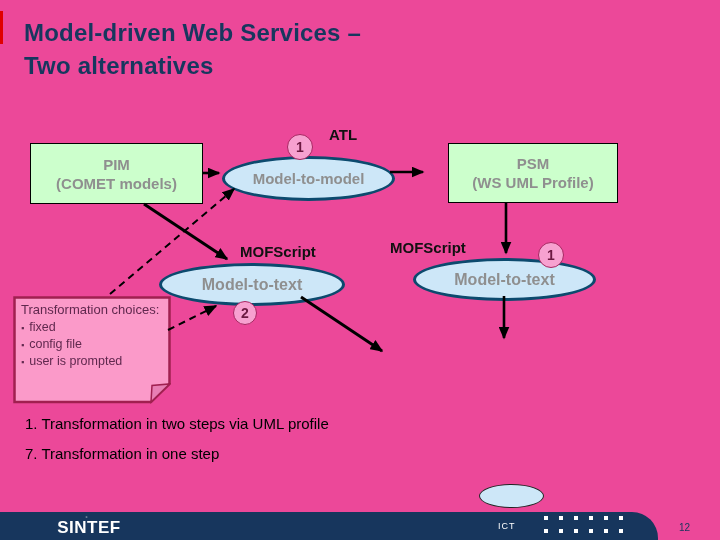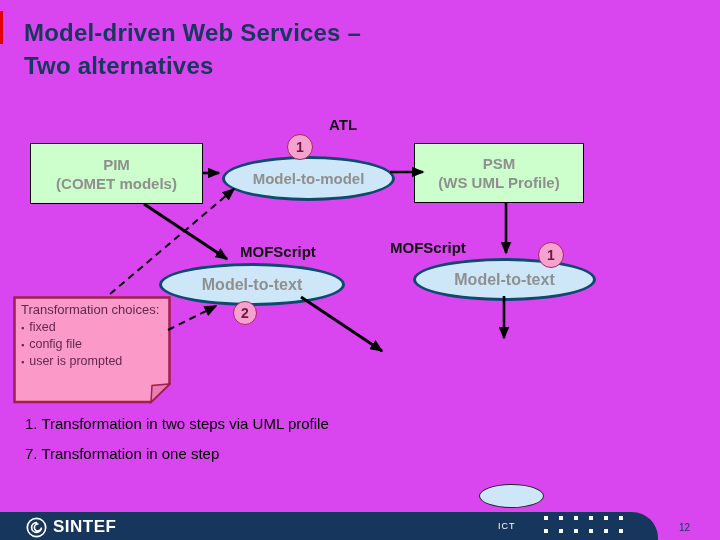--- a/index.html
+++ b/index.html
@@ -1,49 +1,49 @@
 <!DOCTYPE html>
 <html><head>
 <meta charset="utf-8">
 <style>
   html,body{margin:0;padding:0;}
   body{width:720px;height:540px;background:#e8e8e8;font-family:"Liberation Sans",sans-serif;}
-  #slide{position:relative;width:720px;height:540px;background:#d946ef;overflow:hidden;}
+  #slide{position:relative;width:720px;height:540px;background:#ec4899;overflow:hidden;}
 
   .abs{position:absolute;}
 
   
   .red-mark{left:0;top:11px;width:3px;height:33px;background:#e00000;}
 
   
   .title{left:24px;top:16px;width:600px;font-size:24px;line-height:33px;font-weight:bold;color:#17375E;letter-spacing:0.2px;}
 
   
   .gbox{background:#CCFFCC;border:1.6px solid #000;display:flex;flex-direction:column;align-items:center;justify-content:center;
         color:#8F8F8F;font-size:15px;font-weight:bold;line-height:19px;text-align:center;z-index:2;}
   .pim{left:30px;top:143px;width:171px;height:59px;}
-  .psm{left:414px;top:143px;width:168px;height:58px;}
+  .psm{left:448px;top:143px;width:168px;height:58px;}
 
   
   .ellipse{background:#CDE7F8;border:3px solid #0c4a6e;border-radius:50%;display:flex;align-items:center;justify-content:center;
            color:#8F8F8F;font-weight:bold;z-index:2;}
   .m2m{left:222px;top:156px;width:167px;height:39px;font-size:15px;}
   .m2t-left{left:159px;top:263px;width:180px;height:37px;font-size:16px;}
   .m2t-right{left:413px;top:258px;width:177px;height:37px;font-size:16px;}
 
   
   .badge{background:#F7A1D0;border:1.8px solid #A82662;border-radius:50%;color:#6B1840;font-weight:bold;
          display:flex;align-items:center;justify-content:center;z-index:7;}
   .badge-1-left{left:287px;top:134px;width:24px;height:24px;font-size:14px;}
   .badge-1-right{left:538px;top:242px;width:24px;height:24px;font-size:14px;}
   .badge-2{left:233px;top:301px;width:22px;height:22px;font-size:14px;}
 
   
   .blabel{color:#111;font-weight:bold;font-size:15px;z-index:3;}
-  .atl{left:329px;top:116px;}
+  .atl{left:329px;top:126px;}
   .mof-left{left:240px;top:243px;}
   .mof-right{left:390px;top:239px;}
 
   
   .ws{left:385px;top:343px;width:267px;height:46px;background:#FFFF99;border:1.5px solid #222;
       display:flex;align-items:center;justify-content:center;color:#8F8F8F;font-size:16px;font-weight:bold;z-index:2;}
 
   
   .note{left:13px;top:296px;width:158px;height:108px;z-index:2;padding-left:41px;}
   .note svg{position:absolute;left:0;top:0;}
@@ -56,21 +56,21 @@
   .list-item{left:25px;color:#000;font-size:15px;}
   .li1{top:415px;}
   .li2{top:445px;}
 
   
   .legend-ellipse{left:479px;top:484px;width:63px;height:22px;background:#CDE7F8;border:1px solid #222;border-radius:50%;}
   .legend-label{left:548px;top:480px;font-size:17px;color:#000;}
 
   
   .footer-band{left:0;top:512px;width:658px;height:28px;background:#17365D;border-top-right-radius:26px;z-index:1;}
-  .logo{left:26px;top:516px;width:120px;height:22px;display:flex;align-items:center;z-index:2;}
+  .logo{left:26px;top:516px;width:120px;height:22px;display:flex;align-items:center;z-index:2;flex-direction:column;}
   .logo-text{color:#fff;font-weight:bold;font-size:17px;letter-spacing:0.5px;margin-left:6px;}
   .ict{left:498px;top:521px;color:#fff;font-size:9px;letter-spacing:1px;z-index:2;}
   .dots{left:544px;top:516px;width:82px;height:19px;z-index:2;}
   .dots .dot{position:absolute;width:4px;height:4px;background:#fff;}
   .page-num{left:679px;top:522px;color:#17365D;font-size:10px;text-align:right;}
 
   
   .connectors{left:0;top:0;width:720px;height:540px;z-index:5;pointer-events:none;}
 </style>
 </head>

